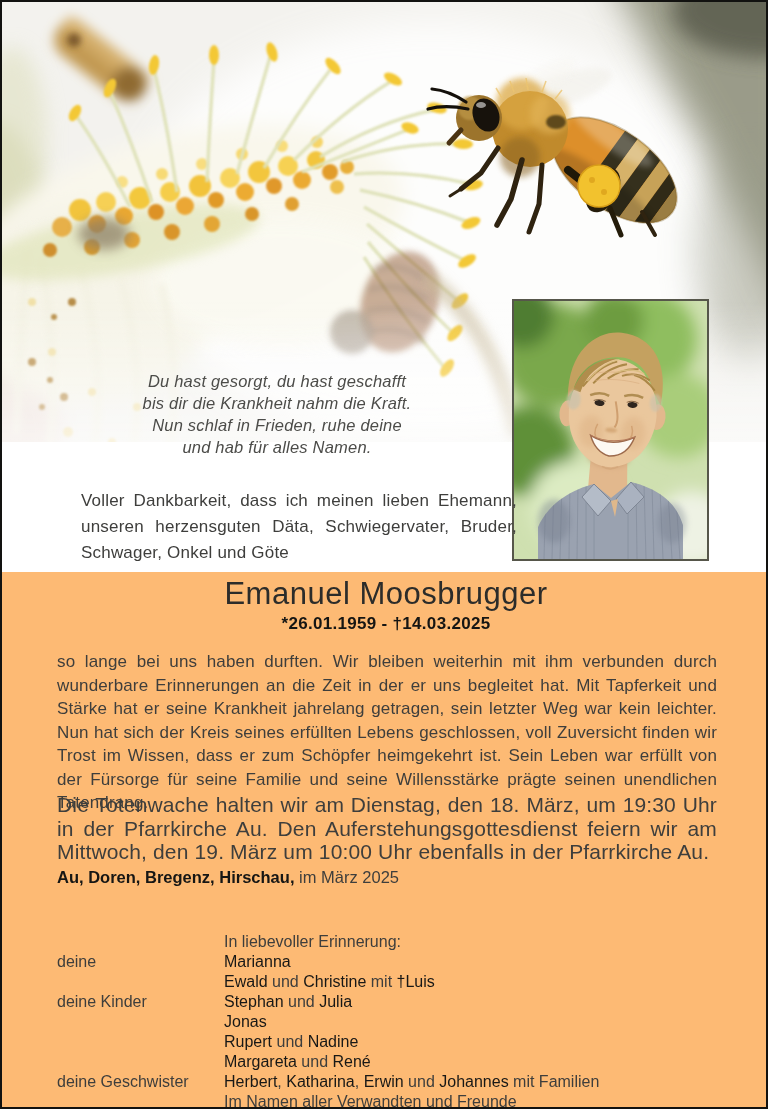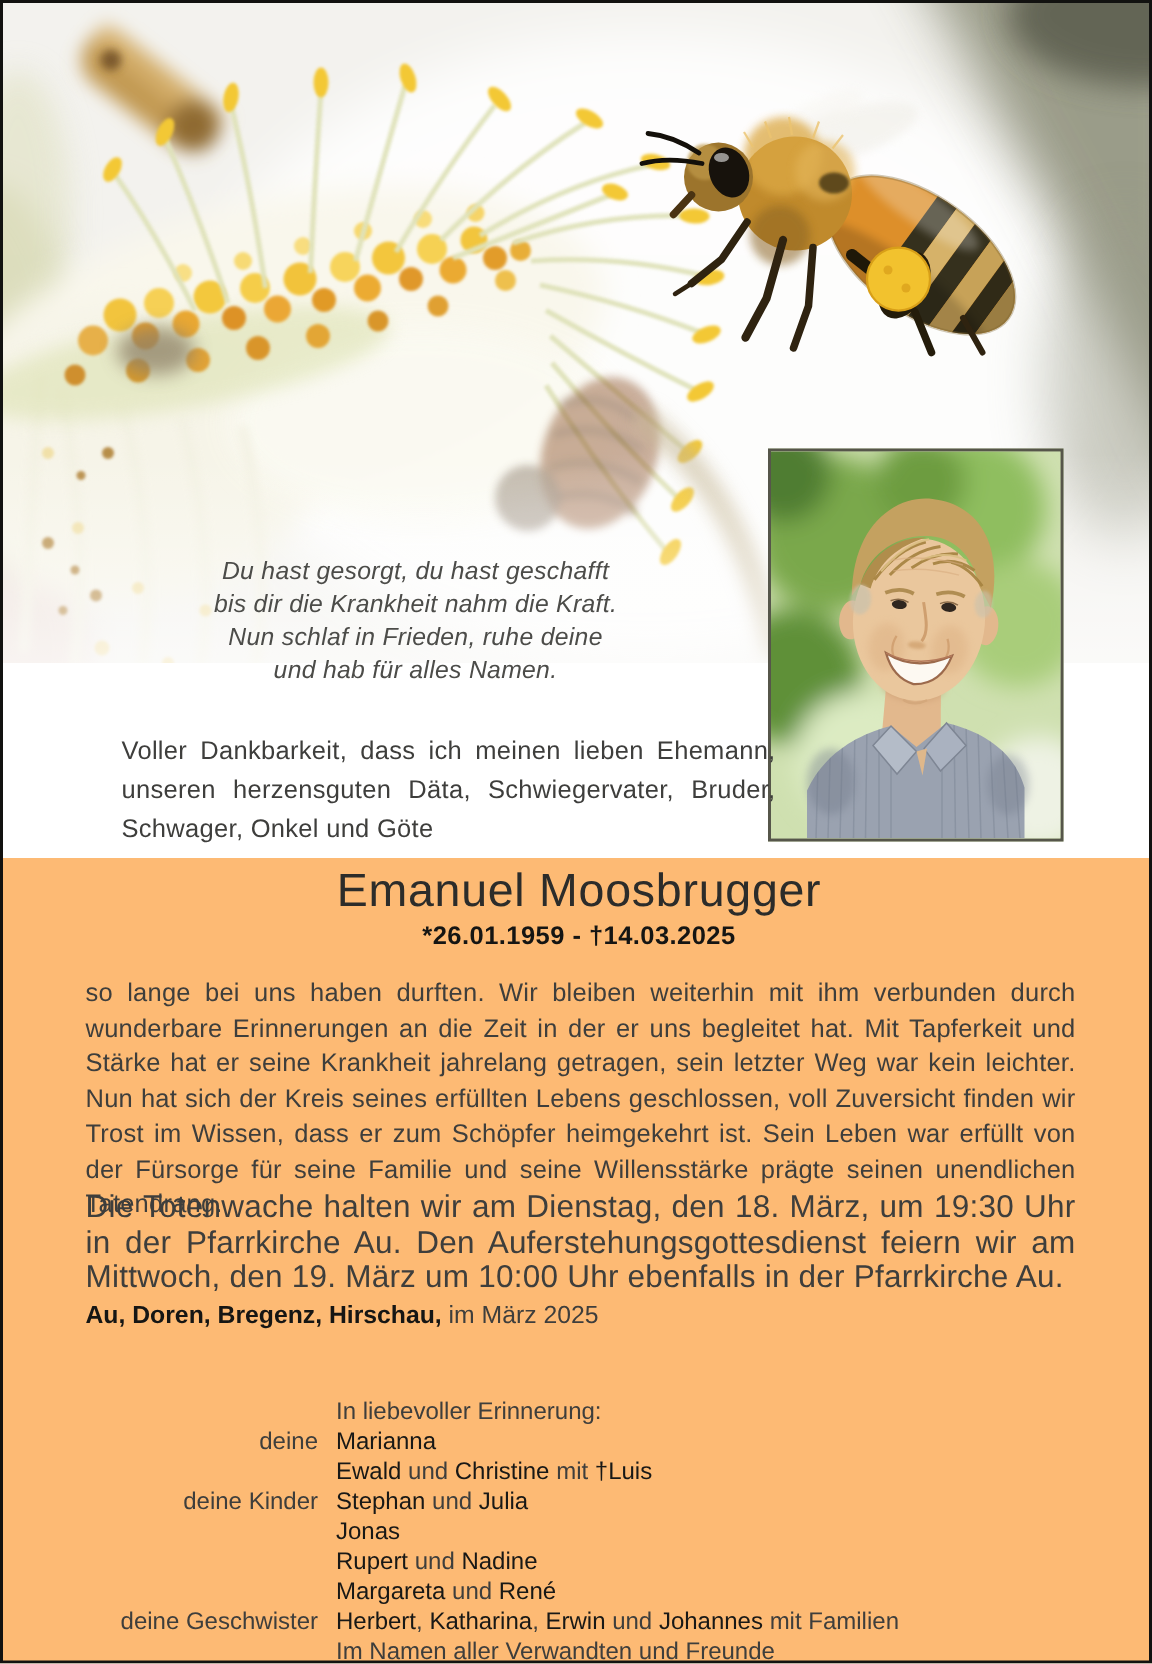--- a/index.html
+++ b/index.html
@@ -43,21 +43,21 @@
     font-size:21px;line-height:23.5px;text-align:justify;letter-spacing:.15px;color:#3e3e3c;
   }
   .dateline{
     position:absolute;left:55px;top:866px;width:660px;font-size:16.5px;color:#3e3e3c;
   }
   .dateline .b{font-weight:700;color:#161614;margin-top:35px;}
   .memorial{
     position:absolute;left:55px;top:902px;width:680px;font-size:16px;line-height:20px;margin-top:28px;
   }
   .mem-row{display:flex;}
-  .mem-label{width:155px;flex:0 0 155px;text-align:right;padding-right:12px;color:#3e3e3c;}
+  .mem-label{width:155px;flex:0 0 155px;padding-right:12px;color:#3e3e3c;}
   .mem-value{flex:1;color:#3e3e3c;}
   .mem-value .b,.memorial .b{font-weight:400;color:#181816;}
 </style>
 </head>
 <body>
 
 <div class="page">
 
   <div class="collage">
     <svg width="768" height="570" viewBox="0 0 768 570">

